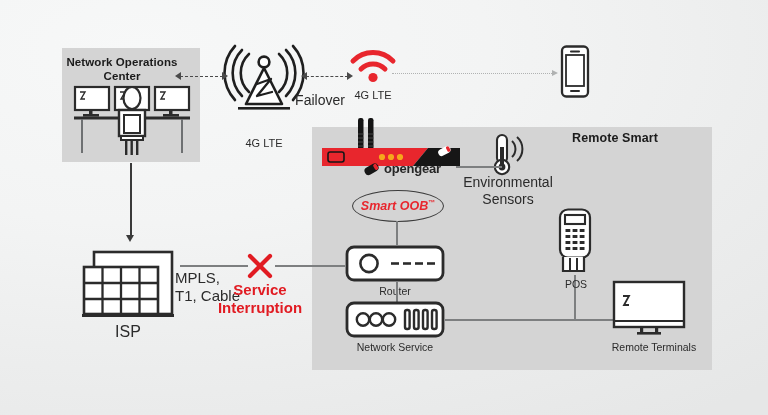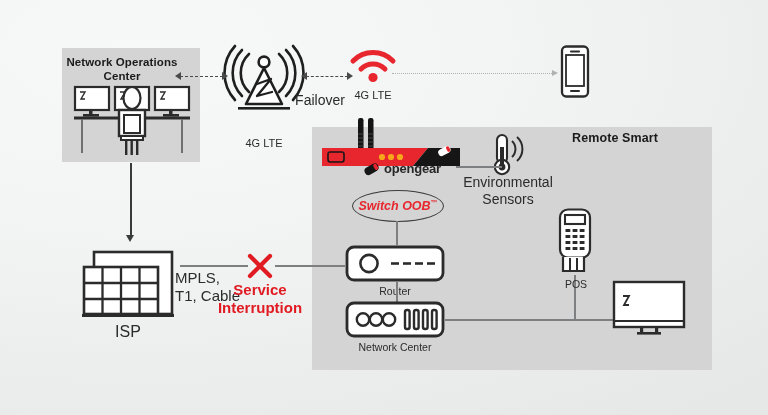--- a/index.html
+++ b/index.html
@@ -271,21 +271,21 @@
           <rect x="0" y="2" width="15" height="8" rx="4" fill="#161616"></rect>
           <rect x="10.5" y="2.8" width="3.6" height="6.4" rx="1.7" fill="#e8262d"></rect>
         </g>
       </svg>
     </span>
     <span class="og-word" style="font-size:13px;">opengear</span>
   </div>
 
   <div class="oob-bubble" style="left:352px; top:190px; width:90px; height:30px;">
     <span class="oob-text" style="font-size:12.5px;">
-      <span>Switch OOB</span><span class="oob-tm" style="font-size:7px;">™</span>
+      <span>Smart OOB</span><span class="oob-tm" style="font-size:7px;">™</span>
     </span>
   </div>
 
   <div class="abs" style="left:487px; top:133px;">
     <svg width="42" height="44" viewBox="0 0 42 44">
 
       <rect x="10" y="2" width="10" height="28" rx="5" fill="#fff" stroke="#2b2b2b" stroke-width="2.1"></rect>
 
       <circle cx="15" cy="34" r="7.2" fill="#fff" stroke="#2b2b2b" stroke-width="2.1"></circle>
 
@@ -358,21 +358,21 @@
       <circle cx="31" cy="18.5" r="6.2" fill="#fff" stroke="#2b2b2b" stroke-width="2.4"></circle>
       <circle cx="44" cy="18.5" r="6.2" fill="#fff" stroke="#2b2b2b" stroke-width="2.4"></circle>
       <g fill="#fff" stroke="#2b2b2b" stroke-width="2.4">
         <rect x="60" y="9" width="4.6" height="19" rx="2"></rect>
         <rect x="69" y="9" width="4.6" height="19" rx="2"></rect>
         <rect x="78" y="9" width="4.6" height="19" rx="2"></rect>
         <rect x="87" y="9" width="4.6" height="19" rx="2"></rect>
       </g>
     </svg>
   </div>
-  <div class="lbl" style="left:350px; top:341px; width:90px; font-size:10.5px;">Network Center</div>
+  <div class="lbl" style="left:350px; top:341px; width:90px; font-size:10.5px;">Network Service</div>
 
   <div class="ln ln-h" style="left:445px; top:319px; width:180px;"></div>
   <div class="ln ln-v" style="left:574px; top:275px; height:45px;"></div>
   <div class="ln ln-v" style="left:624px; top:300px; height:20px;"></div>
 
   <div class="abs" style="left:556px; top:208px;">
     <svg width="40" height="66" viewBox="0 0 40 66">
       <rect x="4" y="1.5" width="30" height="48" rx="8" ry="8" fill="#fff" stroke="#2b2b2b" stroke-width="2.2"></rect>
       <rect x="9" y="7" width="20" height="9" fill="#fff" stroke="#2b2b2b" stroke-width="2.1"></rect>
       <g fill="#2b2b2b">
@@ -399,14 +399,15 @@
   <div class="abs" style="left:612px; top:280px;">
     <svg width="80" height="60" viewBox="0 0 80 60">
       <rect x="2" y="2" width="70" height="45" fill="#fff" stroke="#2b2b2b" stroke-width="2.4"></rect>
       <line x1="2" y1="41" x2="72" y2="41" stroke="#2b2b2b" stroke-width="2.2"></line>
       <path d="M11 16 l6 0 l-5 9 l5 0" fill="none" stroke="#2b2b2b" stroke-width="1.8"></path>
       <rect x="28" y="47" width="3.2" height="6" fill="#2b2b2b"></rect>
       <rect x="43" y="47" width="3.2" height="6" fill="#2b2b2b"></rect>
       <rect x="25" y="52" width="24" height="2.6" fill="#2b2b2b"></rect>
     </svg>
   </div>
+  <div class="lbl" style="left:602px; top:341px; width:104px; font-size:10.5px;">Remote Terminals</div>
 
 </div>
 
 </body></html>

